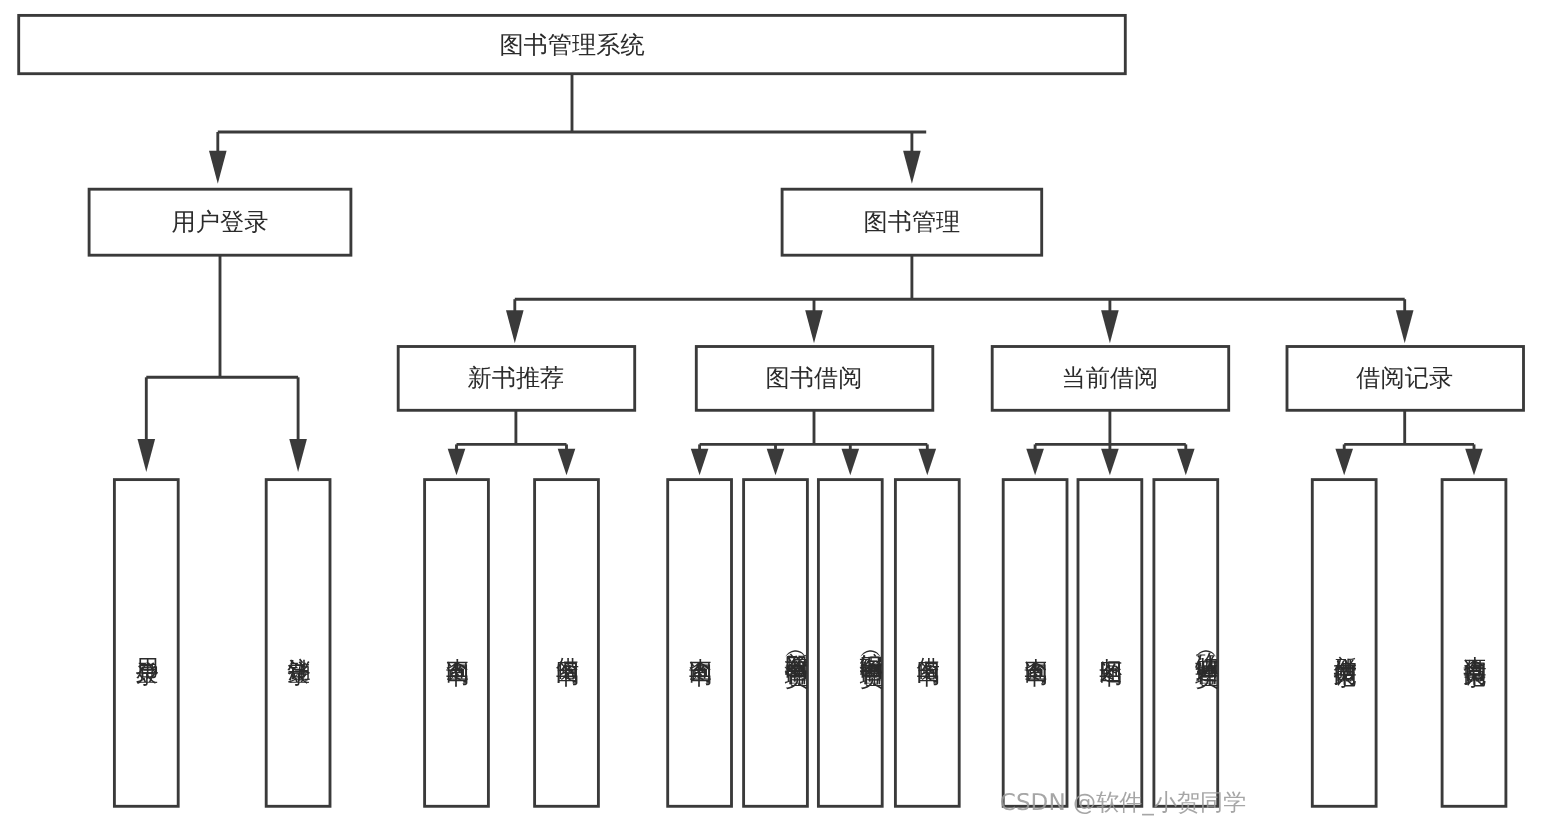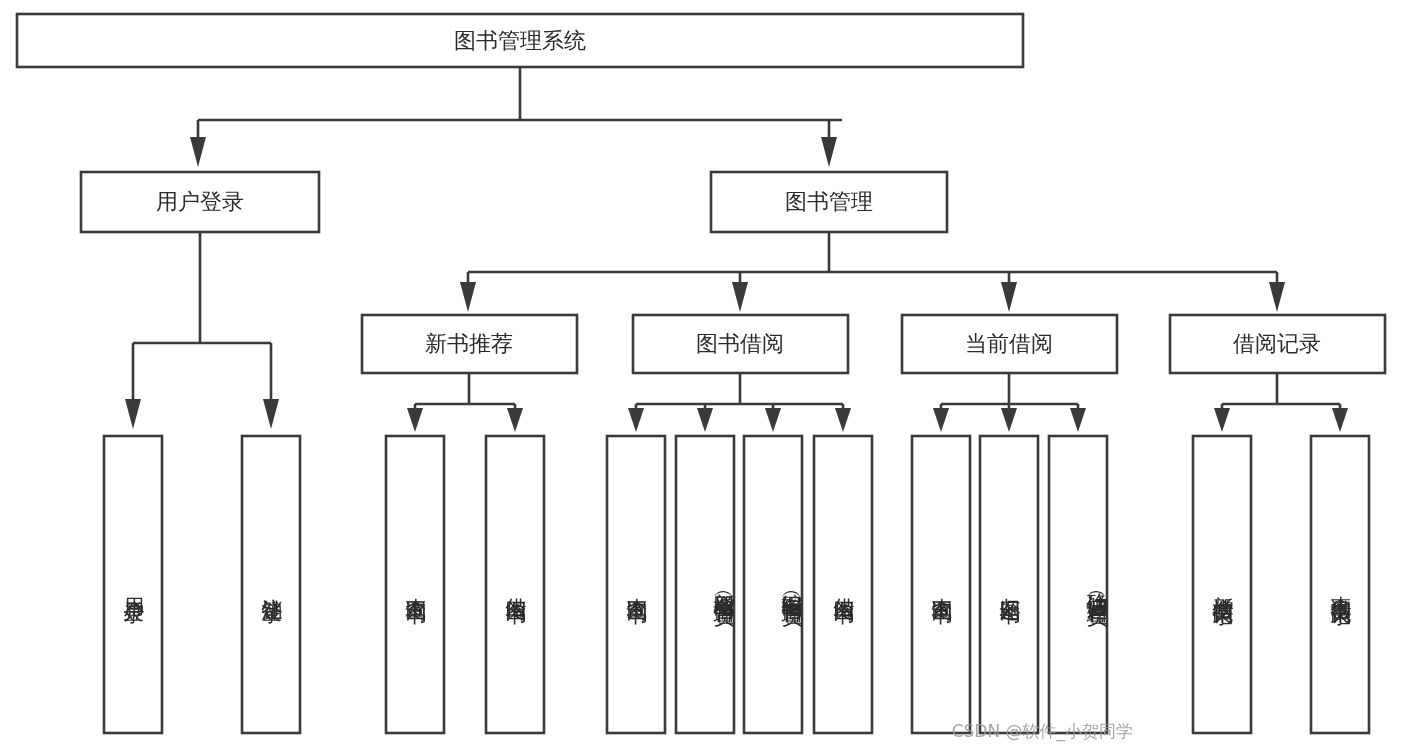--- a/index.html
+++ b/index.html
@@ -61,21 +61,21 @@
     white-space: nowrap;
     text-align: center;
     pointer-events: none;
     user-select: none;
   }
   .watermark {
     position: absolute;
     right: 8px;
     bottom: 4px;
     font-family: "DejaVu Sans", "Liberation Sans", sans-serif;
-    font-size: 17px;
+    font-size: 21px;
     color: #9a9a9a;
     opacity: 0.88;
     white-space: nowrap;
     user-select: none;
   }
 </style>
 </head>
 <body>
 
 <div id="diagram-root">

